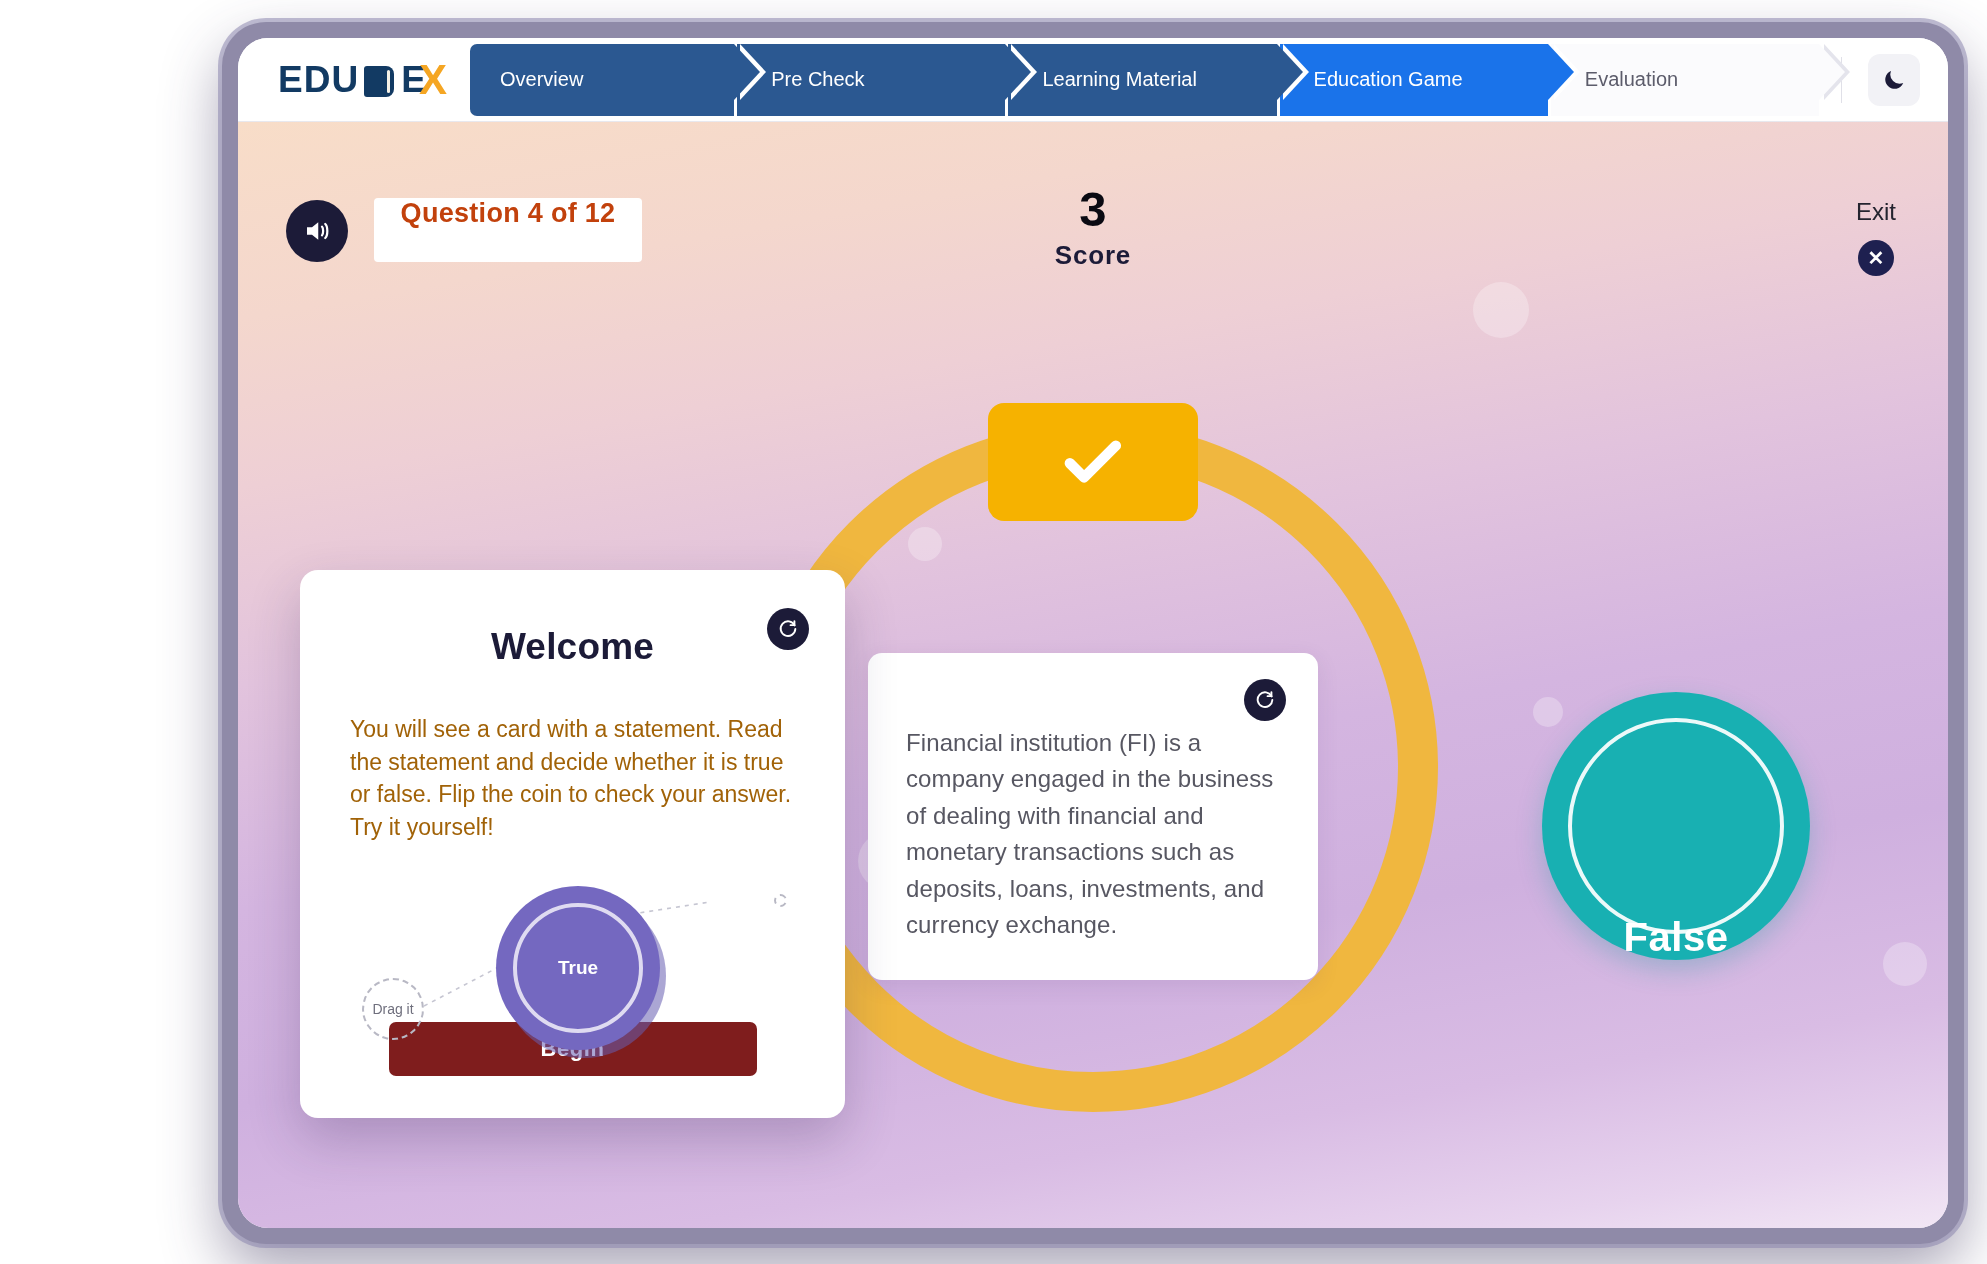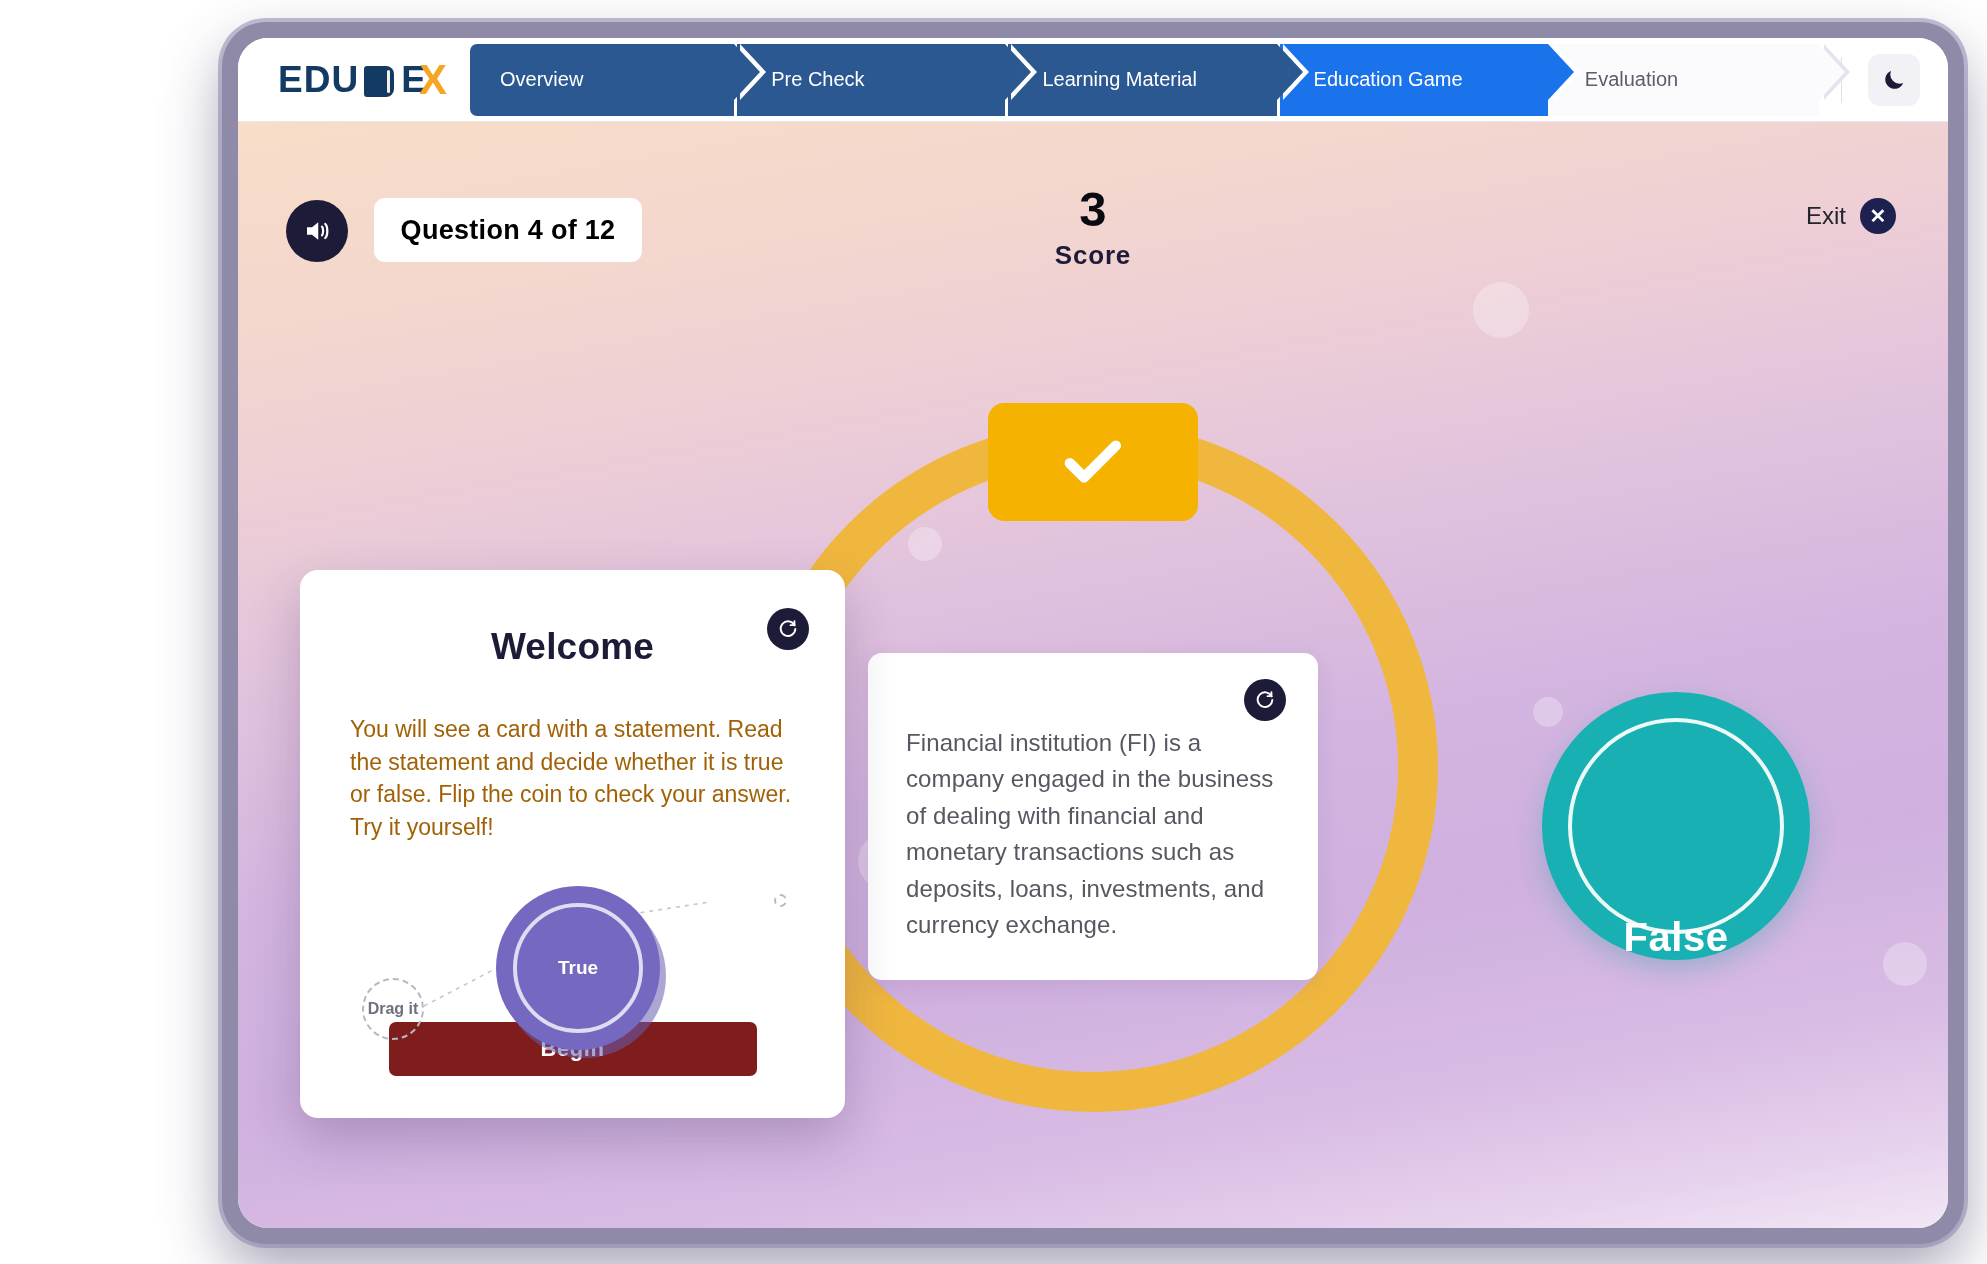--- a/index.html
+++ b/index.html
@@ -194,26 +194,26 @@
     display: flex; align-items: center; justify-content: center;
     cursor: pointer;
   }
   #question-pill {
     position: absolute;
     left: 136px;
     top: 76px;
     height: 64px;
     min-width: 268px;
     background: #ffffff;
-    border-radius: 11px;
-    display: flex; align-items: center; justify-content: center;
+    border-radius: 4px;
+    display: flex; align-items: flex-start; justify-content: center;
     padding: 0 26px;
     font-size: 27px;
     font-weight: 700;
-    color: #000000;
+    color: #c2410c;
     letter-spacing: .3px;
   }
 
   #score-block {
     position: absolute;
     left: 0; right: 0;
     top: 62px;
     text-align: center;
     pointer-events: none;
   }
@@ -232,20 +232,21 @@
   }
 
   #exit-group {
     position: absolute;
     right: 52px;
     top: 76px;
     display: flex;
     align-items: center;
     gap: 14px;
     cursor: pointer;
+    flex-direction: column;
   }
   #exit-label { font-size: 24px; color: #24242f; }
   #exit-close {
     width: 36px; height: 36px;
     border-radius: 50%;
     background: #1e2050;
     display: flex; align-items: center; justify-content: center;
     color: #ffffff;
     font-size: 20px;
     font-weight: 700;
@@ -394,24 +395,23 @@
     z-index: 2;
   }
   #drag-hint {
     position: absolute;
     left: 20px;
     top: 112px;
     width: 62px; height: 62px;
     border-radius: 50%;
     border: 2px dashed #b8b8c4;
     display: flex; align-items: center; justify-content: center;
-    font-size: 16px;
+    font-size: 14px;
     color: #6f6f7d;
     z-index: 2;
-    font-weight: bold;
   }
   #hint-dot {
     position: absolute;
     right: 16px;
     top: 28px;
     width: 13px; height: 13px;
     border-radius: 50%;
     border: 2px dashed #b8b8c4;
   }
   #hint-lines { position: absolute; left: 0; top: 0; z-index: 1; }

